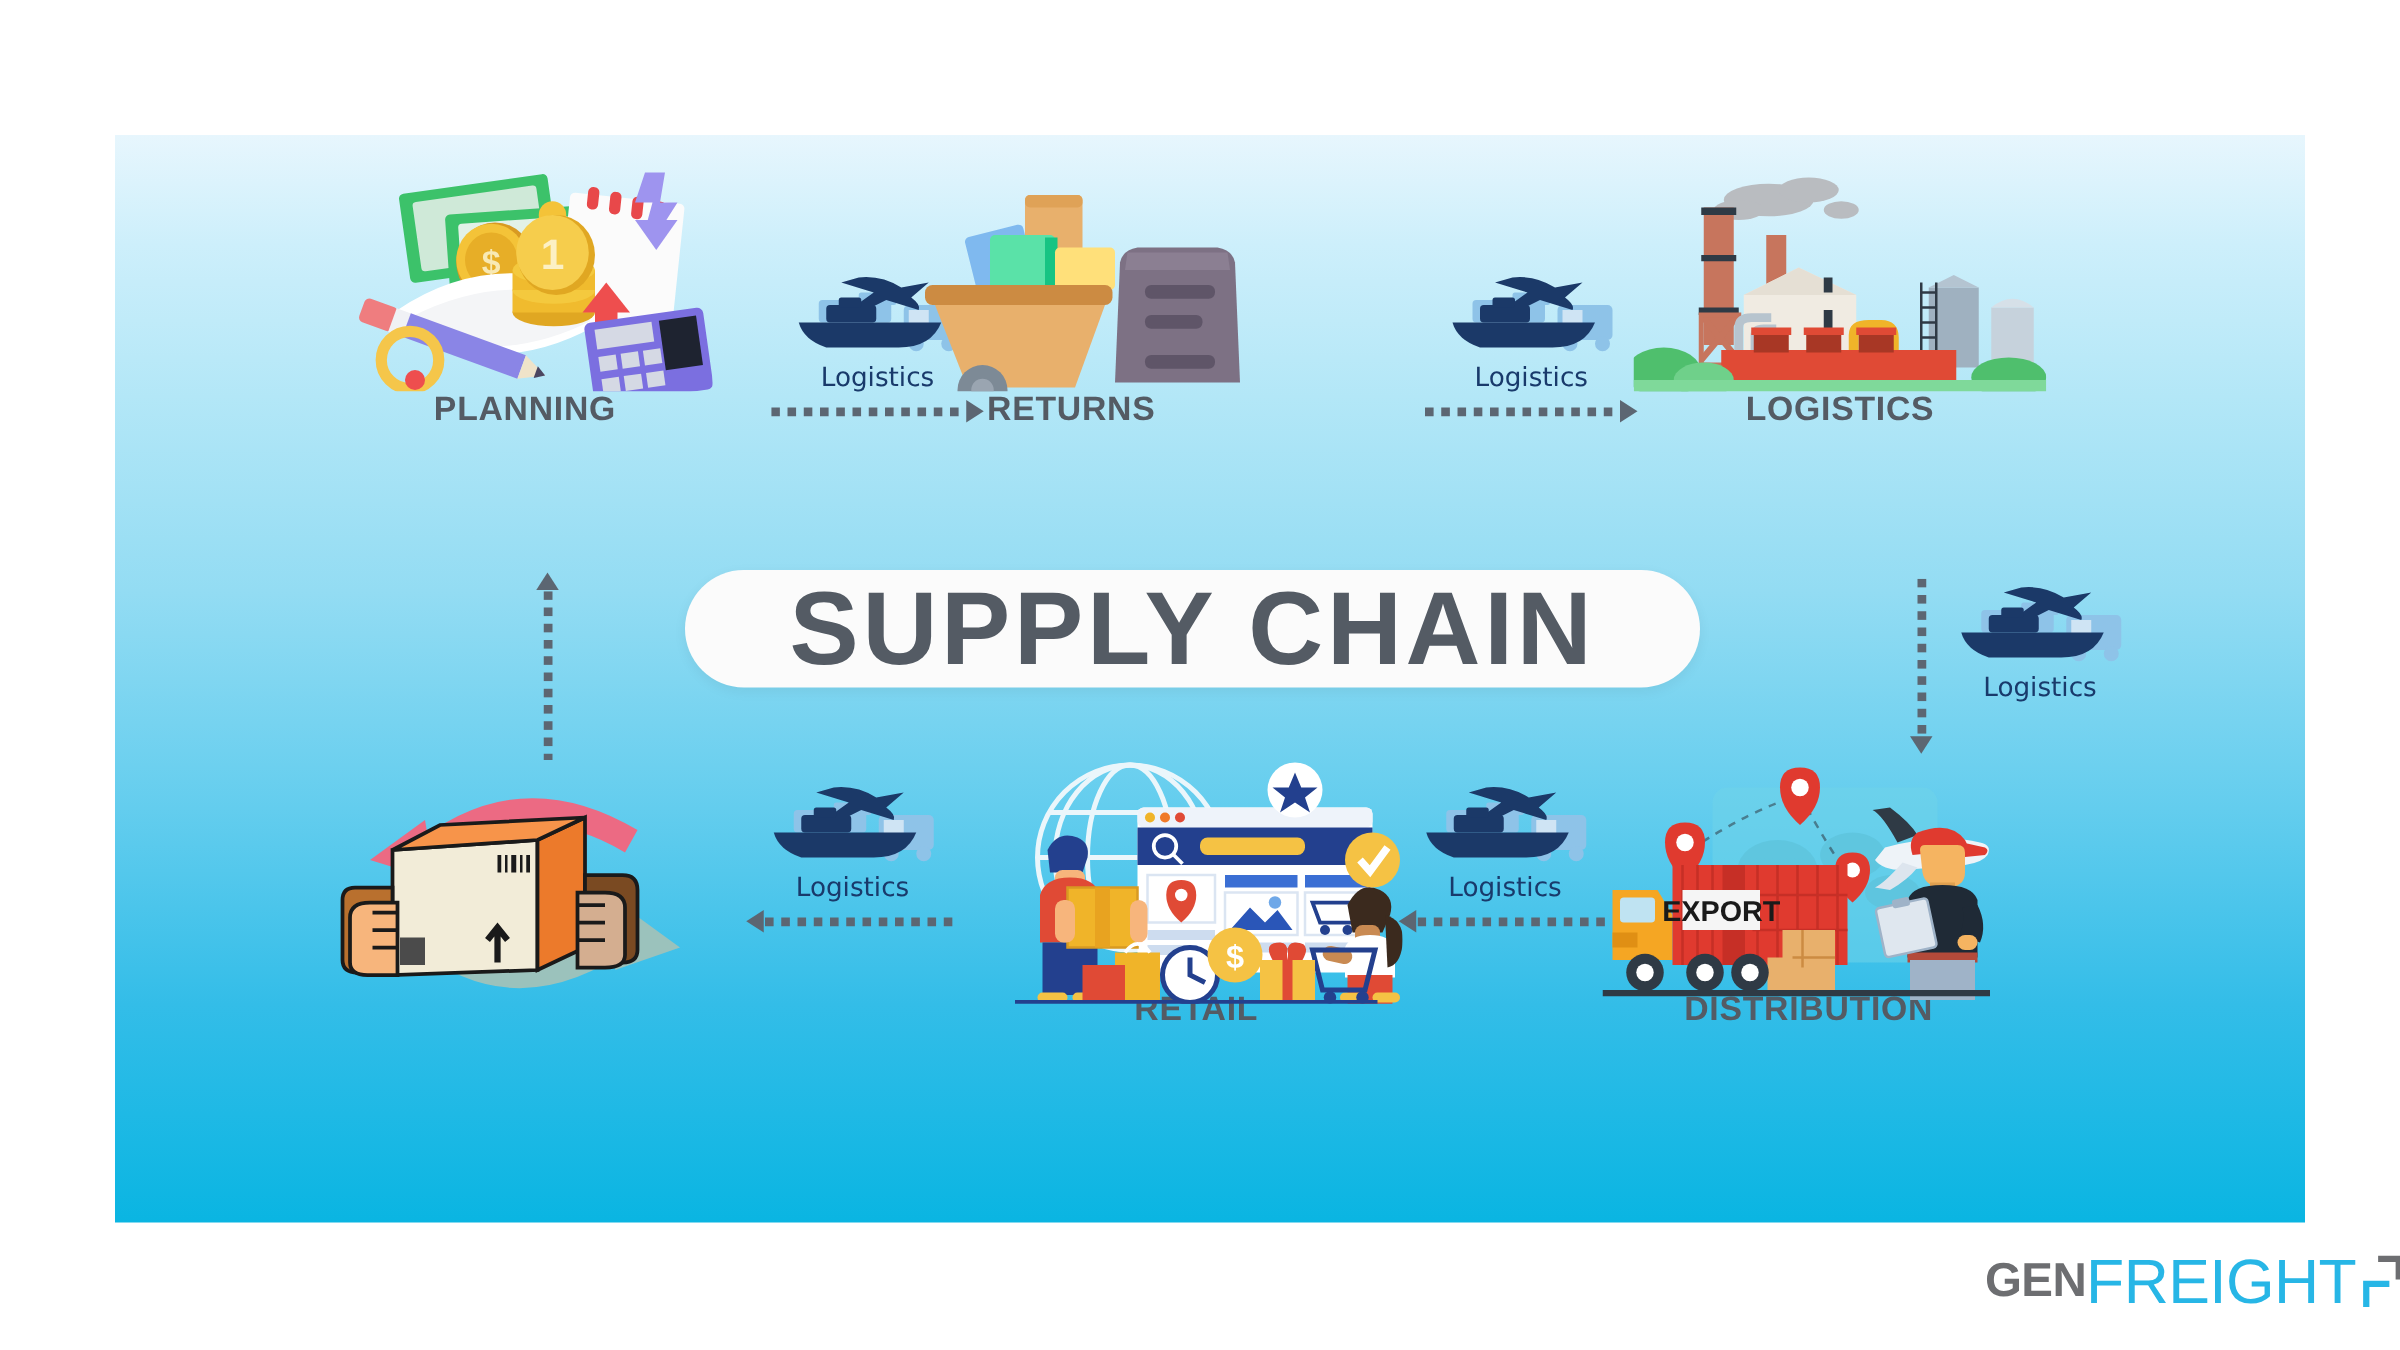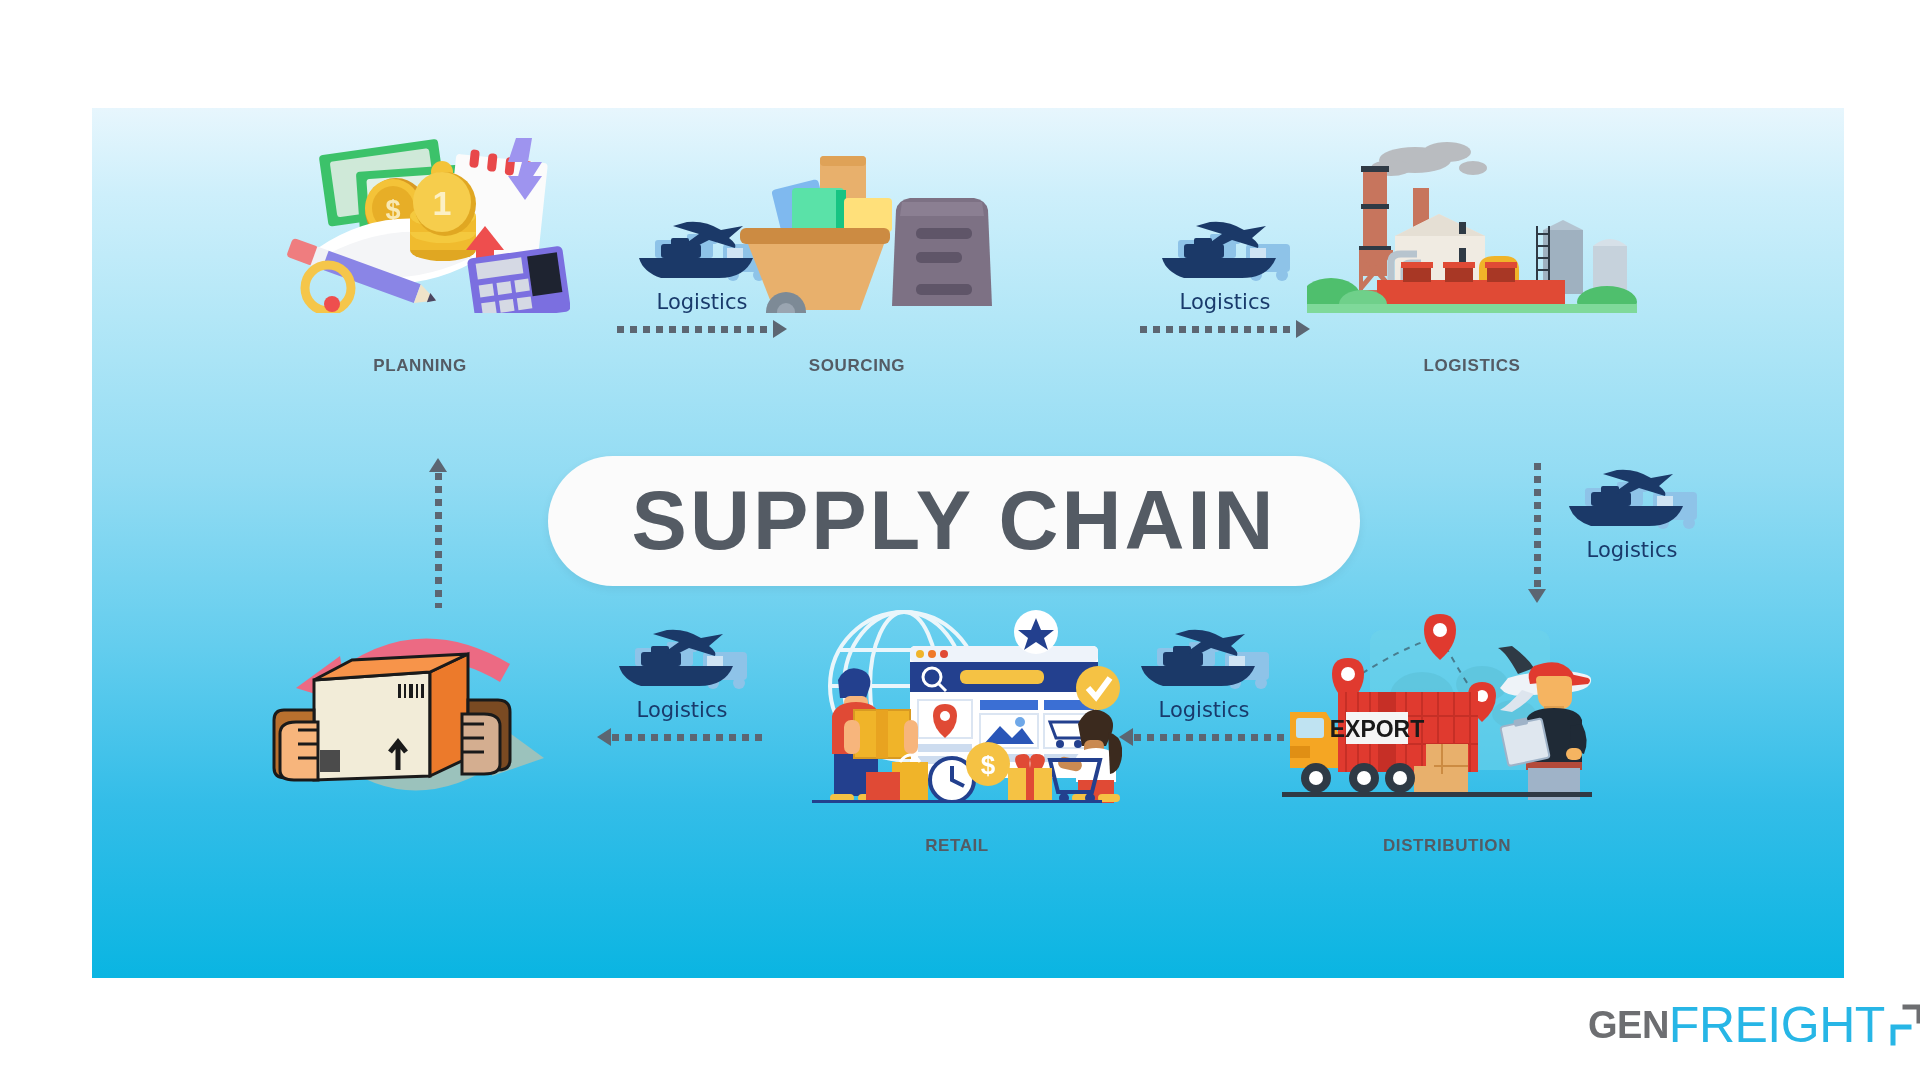--- a/index.html
+++ b/index.html
@@ -36,27 +36,26 @@
   .stage {
     position: absolute;
     text-align: center;
   }
   .stage-art {
     position: relative;
     width: 100%;
     height: 185px;
   }
   .stage-label {
-    font-size: 17px;
+    font-size: 27px;
     font-weight: bold;
     color: #545b64;
     letter-spacing: 0.6px;
     line-height: 29px;
     white-space: pre-line;
-    margin-top: 38px;
   }
 
   
   .logistics {
     position: absolute;
     text-align: center;
     width: 170px;
   }
   .logistics-icon {
     position: relative;
@@ -131,21 +130,21 @@
     border-top: 14px solid #5c6672;
     margin-top: 1px;
   }
 
   
   #title-banner {
     position: absolute;
     left: 548px;
     top: 456px;
     width: 812px;
-    height: 130px;
+    height: 94px;
     background: #fbfbfb;
     border-radius: 65px;
     display: flex;
     align-items: center;
     justify-content: center;
     box-shadow: 0 3px 10px rgba(0,0,0,0.06);
   }
   #title-text {
     font-size: 83px;
     font-weight: bold;
@@ -312,21 +311,21 @@
 
         <path d="M184 82 Q186 72 198 70 L262 70 Q274 72 276 82 L280 178 L180 178 Z" fill="#7d7184"></path>
         <path d="M190 74 L270 74 L272 88 L188 88 Z" fill="#8b7f92"></path>
         <g fill="#5f5568">
           <rect x="204" y="100" width="56" height="11" rx="5"></rect>
           <rect x="204" y="124" width="46" height="11" rx="5"></rect>
           <rect x="204" y="156" width="56" height="11" rx="5"></rect>
         </g>
       </svg>
     </div>
-    <div class="stage-label">SOURCING</div>
+    <div class="stage-label">RETURNS</div>
   </div>
 
   <div class="logistics" style="left:1048px; top:110px;">
     <div class="logistics-icon">
       <svg viewBox="0 0 150 70" width="150" height="70">
         <g fill="#8ec3e8">
           <rect x="96" y="26" width="44" height="28" rx="4"></rect>
           <rect x="100" y="30" width="16" height="12" fill="#cfe4f4"></rect>
           <circle cx="106" cy="57" r="6"></circle>
             <circle cx="132" cy="57" r="6"></circle>

